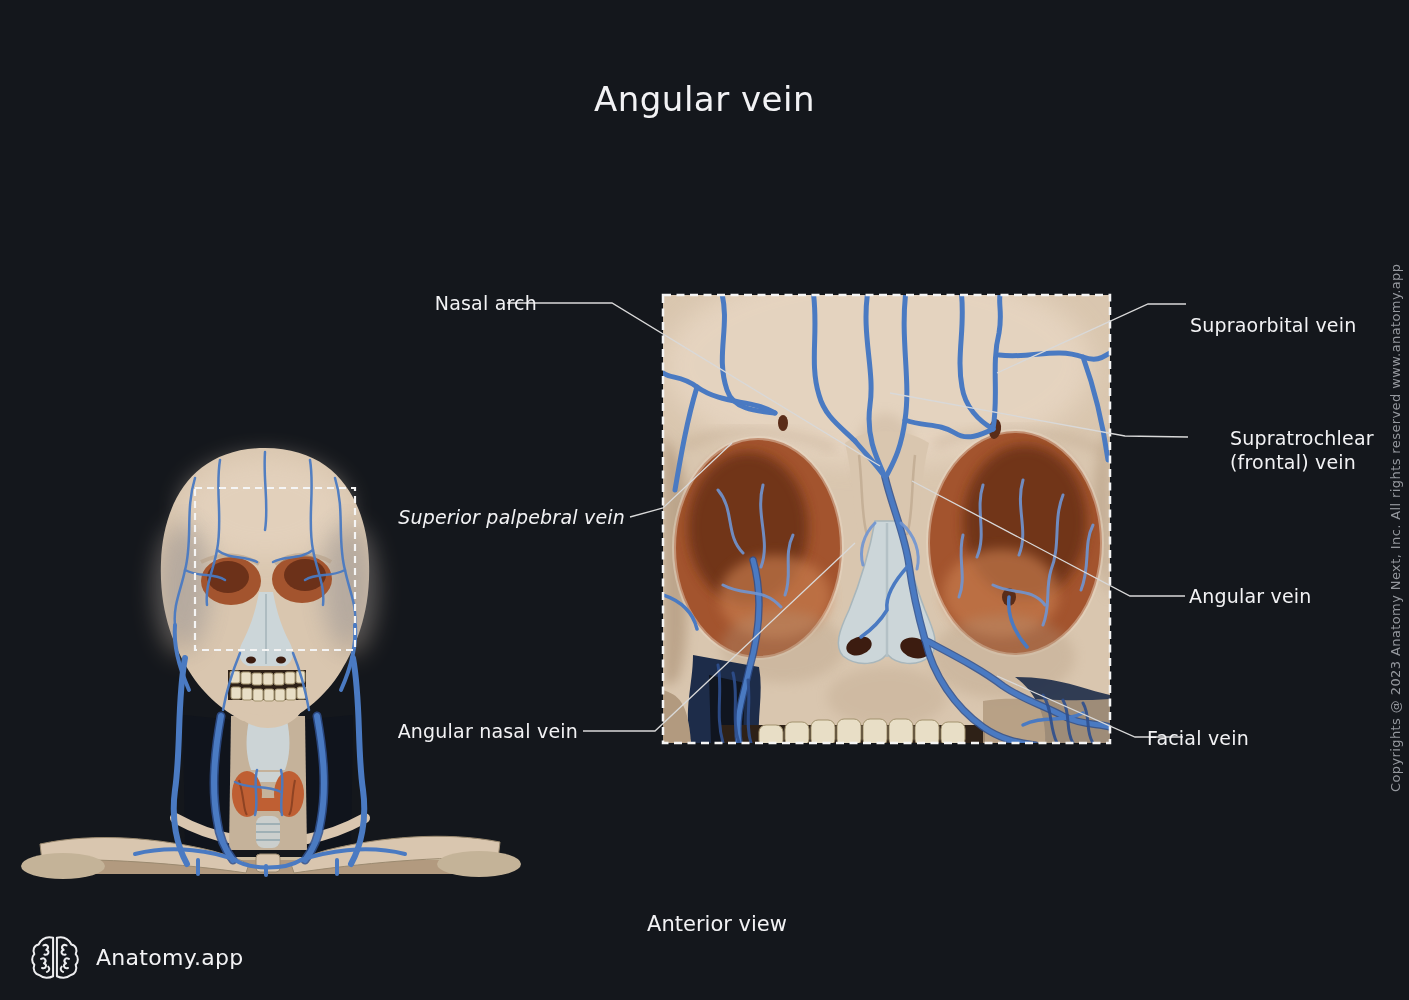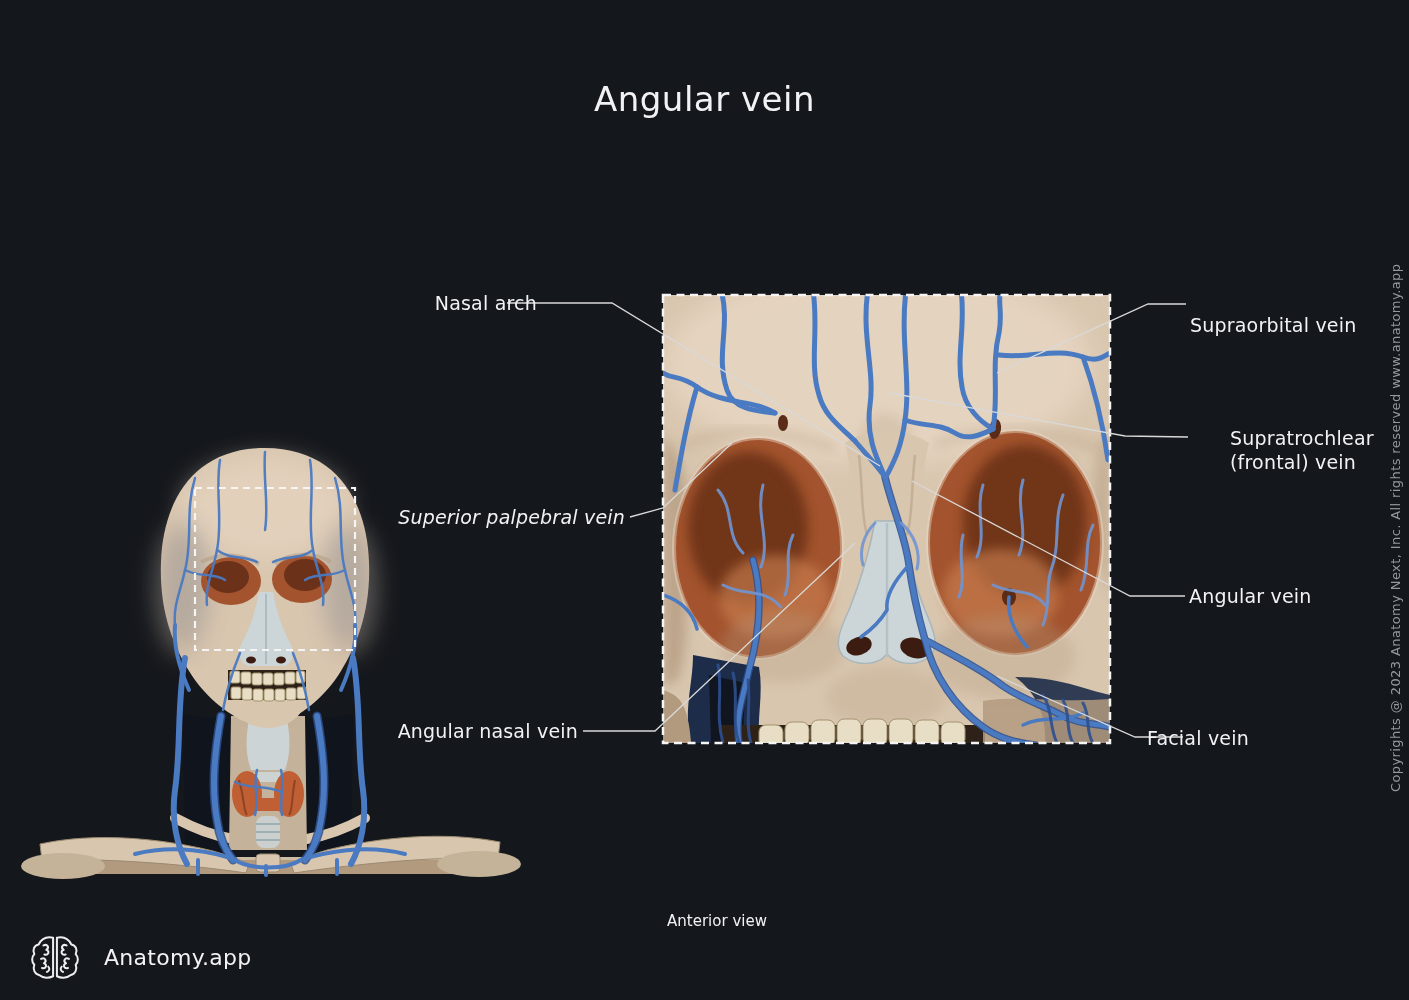--- a/index.html
+++ b/index.html
@@ -17,25 +17,25 @@
     font-size:34px;font-weight:500;letter-spacing:.5px;z-index:3;white-space:nowrap;
   }
   .anno{
     position:absolute;z-index:3;font-size:19px;font-weight:500;
     letter-spacing:.2px;line-height:24px;white-space:nowrap;
   }
   .anno.left{text-align:right;}
   .anno.wrap{white-space:normal;max-width:152px;margin-left:38px;}
   .caption{
     position:absolute;top:912px;left:717px;transform:translateX(-50%);
-    font-size:15px;font-weight:500;z-index:3;white-space:nowrap;
+    font-size:21px;font-weight:500;z-index:3;white-space:nowrap;
   }
   .brand{
     position:absolute;left:30px;top:934px;z-index:3;
-    display:flex;align-items:center;gap:24px;
+    display:flex;align-items:center;gap:16px;
   }
   .brand-name{font-size:22px;font-weight:500;letter-spacing:.3px;}
   .copyright{
     position:absolute;right:6px;top:248px;height:560px;z-index:3;
     writing-mode:vertical-rl;transform:rotate(180deg);
     font-size:13px;letter-spacing:.4px;color:var(--muted,#95989e);
     display:flex;align-items:center;justify-content:center;
   }
 </style>
 </head>

